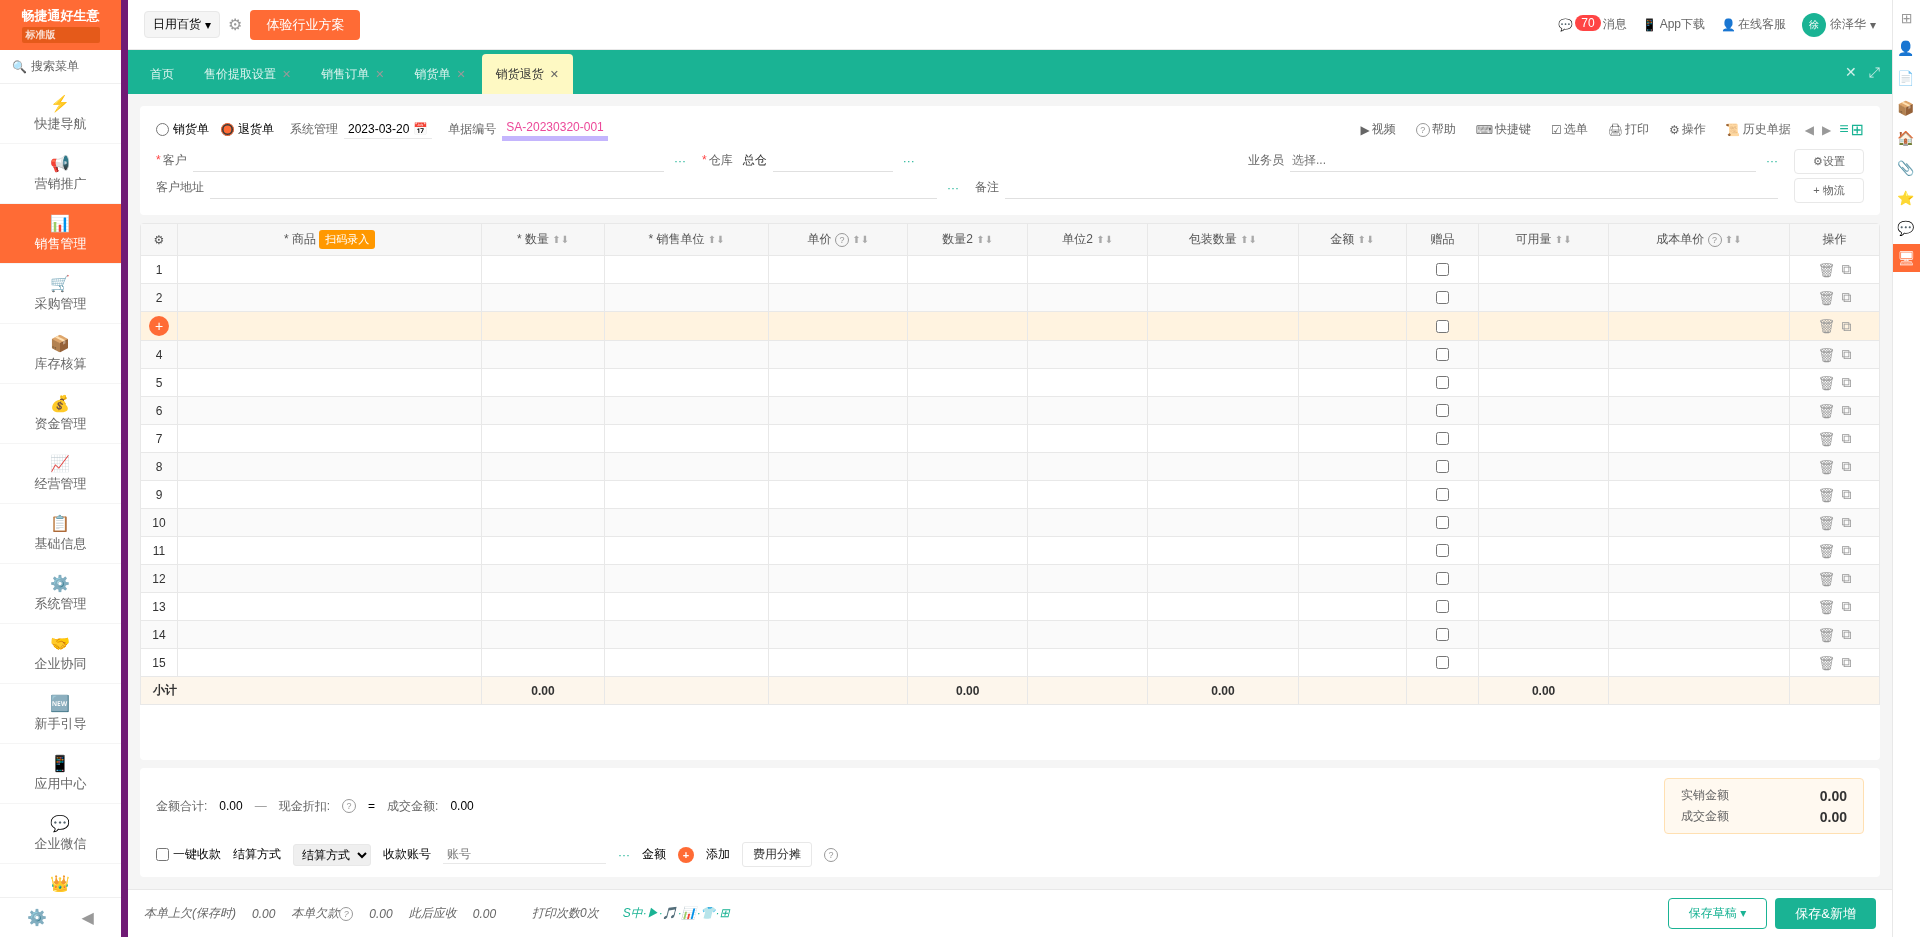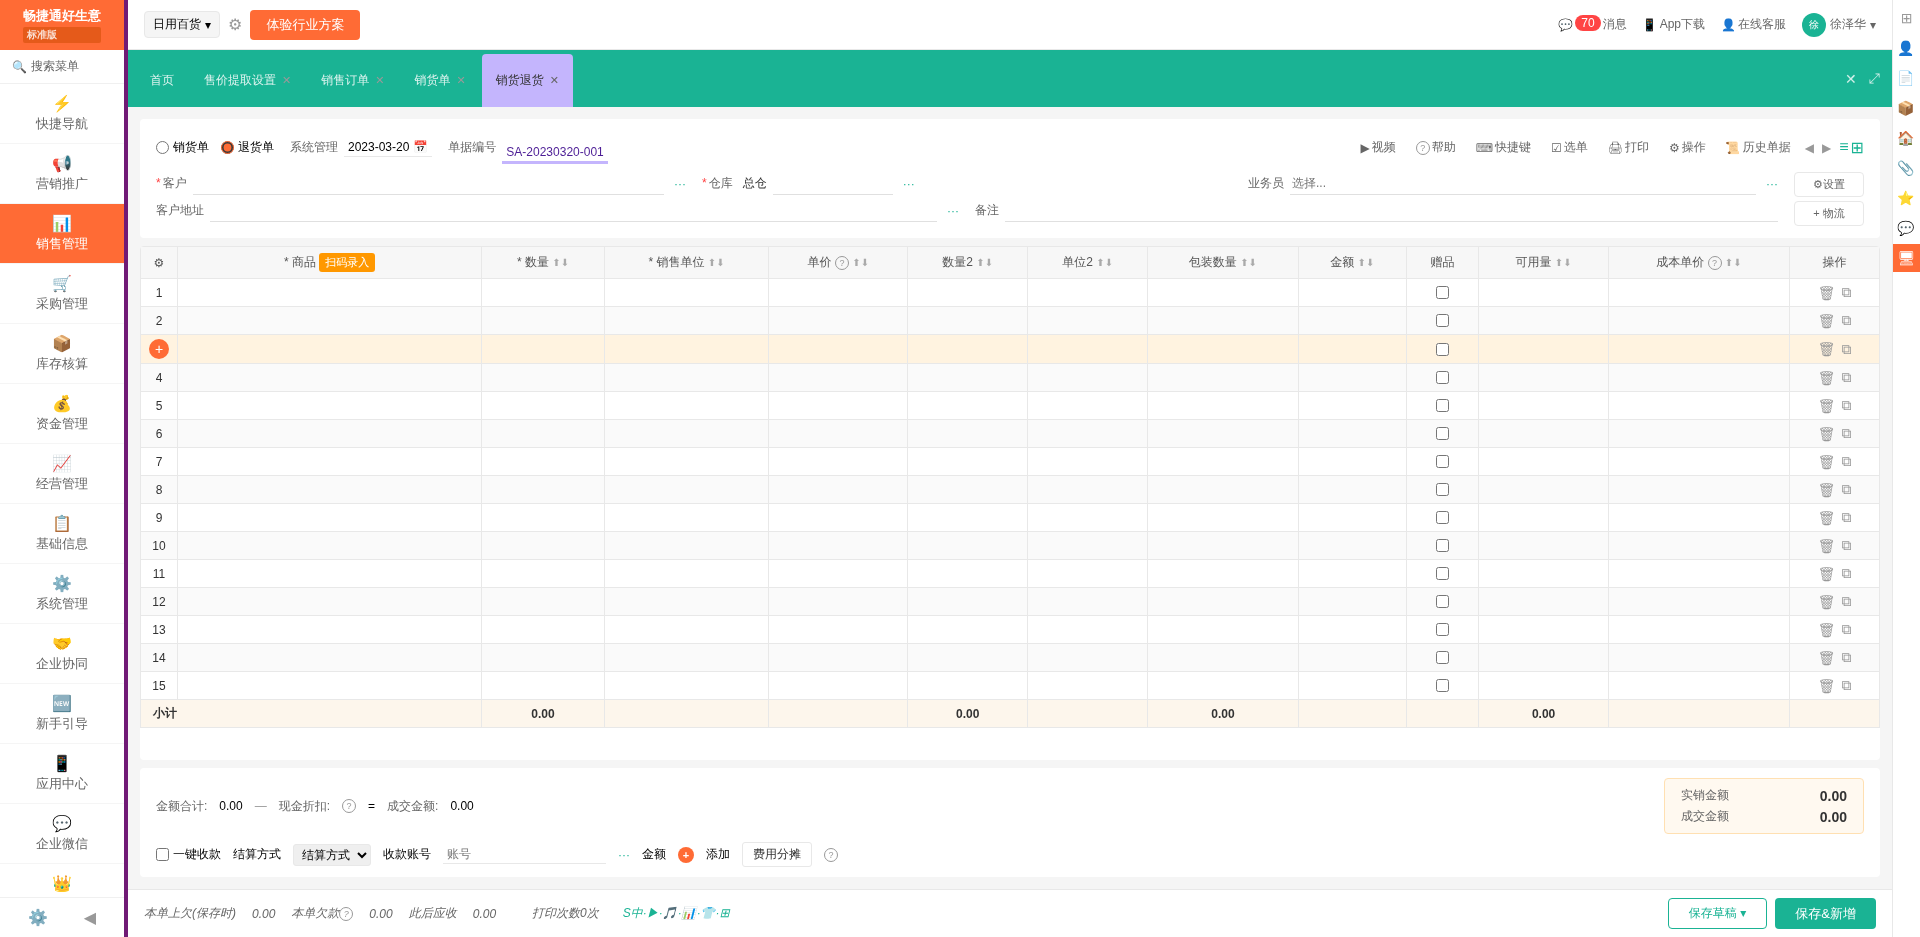--- a/index.html
+++ b/index.html
@@ -1,19 +1,19 @@
 <!DOCTYPE html>
 <html><head>
   <meta charset="utf-8">
   <style>
     * { box-sizing: border-box; margin: 0; padding: 0; font-family: 'Microsoft YaHei', Arial, sans-serif; font-size: 12px; }
     body { width: 1920px; height: 937px; overflow: hidden; background: #f5f5f5; display: flex; }
 
     
-    .sidebar { width: 128px; background: #fff; display: flex; flex-direction: column; border-right: 4px solid #701a75; flex-shrink: 0; }
+    .sidebar { width: 128px; background: #fff; display: flex; flex-direction: column; border-right: 7px solid #701a75; flex-shrink: 0; }
     .sidebar-logo { background: #ff6b35; height: 50px; display: flex; align-items: center; justify-content: center; color: #fff; font-size: 14px; font-weight: bold; padding: 8px; }
     .sidebar-search { padding: 8px; border-bottom: 1px solid #f0f0f0; display: flex; align-items: center; color: #666; cursor: pointer; }
     .sidebar-search span { margin-left: 4px; }
     .sidebar-nav { flex: 1; overflow-y: auto; }
     .sidebar-item { display: flex; flex-direction: column; align-items: center; justify-content: center; padding: 10px 4px; cursor: pointer; color: #666; border-bottom: 1px solid #f5f5f5; min-height: 52px; }
     .sidebar-item.active { background: #ff6b35; color: #fff; }
     .sidebar-item .icon { font-size: 16px; margin-bottom: 2px; }
     .sidebar-item .label { font-size: 13px; text-align: center; }
     .sidebar-bottom { display: flex; align-items: center; justify-content: space-around; padding: 10px; border-top: 1px solid #f0f0f0; }
 
@@ -23,44 +23,44 @@
     
     .topbar { height: 50px; background: #fff; display: flex; align-items: center; justify-content: space-between; padding: 0 16px; border-bottom: 1px solid #e8e8e8; }
     .topbar-left { display: flex; align-items: center; gap: 8px; }
     .topbar-select { display: flex; align-items: center; gap: 4px; background: #f5f5f5; border: 1px solid #e8e8e8; border-radius: 4px; padding: 4px 8px; cursor: pointer; }
     .topbar-btn { background: #ff6b35; color: #fff; border: none; border-radius: 4px; padding: 6px 16px; cursor: pointer; font-size: 13px; }
     .topbar-right { display: flex; align-items: center; gap: 16px; color: #666; }
     .topbar-right .badge { background: #ff4444; color: #fff; border-radius: 10px; padding: 1px 6px; font-size: 12px; position: relative; top: -2px; }
     .topbar-right .user { display: flex; align-items: center; gap: 4px; }
 
     
-    .tabs { height: 57px; background: #1ab394; display: flex; align-items: stretch; padding: 0 8px; gap: 2px; overflow: hidden; }
+    .tabs { height: 44px; background: #1ab394; display: flex; align-items: stretch; padding: 0 8px; gap: 2px; overflow: hidden; }
     .tab { display: flex; align-items: center; padding: 0 14px; color: rgba(255,255,255,0.85); cursor: pointer; font-size: 13px; white-space: nowrap; gap: 6px; border-radius: 4px 4px 0 0; margin-top: 4px; }
-    .tab.active { background: #c4b5fd; color: #333; }
+    .tab.active { background: #fef9c3; color: #333; }
     .tab .close { color: #999; font-size: 11px; }
     .tab.active .close { color: #666; }
     .tabs-actions { margin-left: auto; display: flex; align-items: center; gap: 4px; }
     .tabs-actions .btn-icon { color: rgba(255,255,255,0.8); cursor: pointer; font-size: 14px; padding: 4px; }
 
     
     .content { flex: 1; background: #f5f5f5; padding: 12px; overflow-y: auto; display: flex; flex-direction: column; gap: 8px; }
 
     
     .card { background: #fff; border-radius: 4px; padding: 12px 16px; }
 
     
     .form-header { display: flex; align-items: center; gap: 16px; margin-bottom: 8px; }
     .radio-group { display: flex; align-items: center; gap: 12px; }
     .radio-item { display: flex; align-items: center; gap: 4px; cursor: pointer; }
     .radio-item input[type=radio] { accent-color: #ff6b35; }
     .form-field { display: flex; align-items: center; gap: 6px; }
     .form-label { color: #666; white-space: nowrap; }
     .form-label.required::before { content: '*'; color: #ff4444; margin-right: 2px; }
     .date-field { display: flex; align-items: flex-start; gap: 4px; border-bottom: 1px solid #e8e8e8; padding: 2px 4px; }
-    .doc-no { border-bottom: 3px solid #c4b5fd; padding: 2px 4px; color: #4c1d95; margin-top: 12px; }
+    .doc-no { border-bottom: 5px solid #c4b5fd; padding: 2px 4px; color: #ec4899; }
     .form-toolbar { margin-left: auto; display: flex; align-items: center; gap: 8px; color: #666; font-size: 12px; }
     .form-toolbar .tb-btn { display: flex; align-items: center; gap: 2px; cursor: pointer; padding: 2px 6px; }
 
     
     .main-form { display: flex; gap: 16px; margin-bottom: 4px; }
     .field-group { display: flex; align-items: center; gap: 6px; flex: 1; }
     .field-input { flex: 1; border: none; border-bottom: 1px solid #e0e0e0; outline: none; padding: 4px 2px; color: #333; min-width: 120px; }
     .field-dots { color: #1ab394; cursor: pointer; margin-left: 4px; }
 
     

